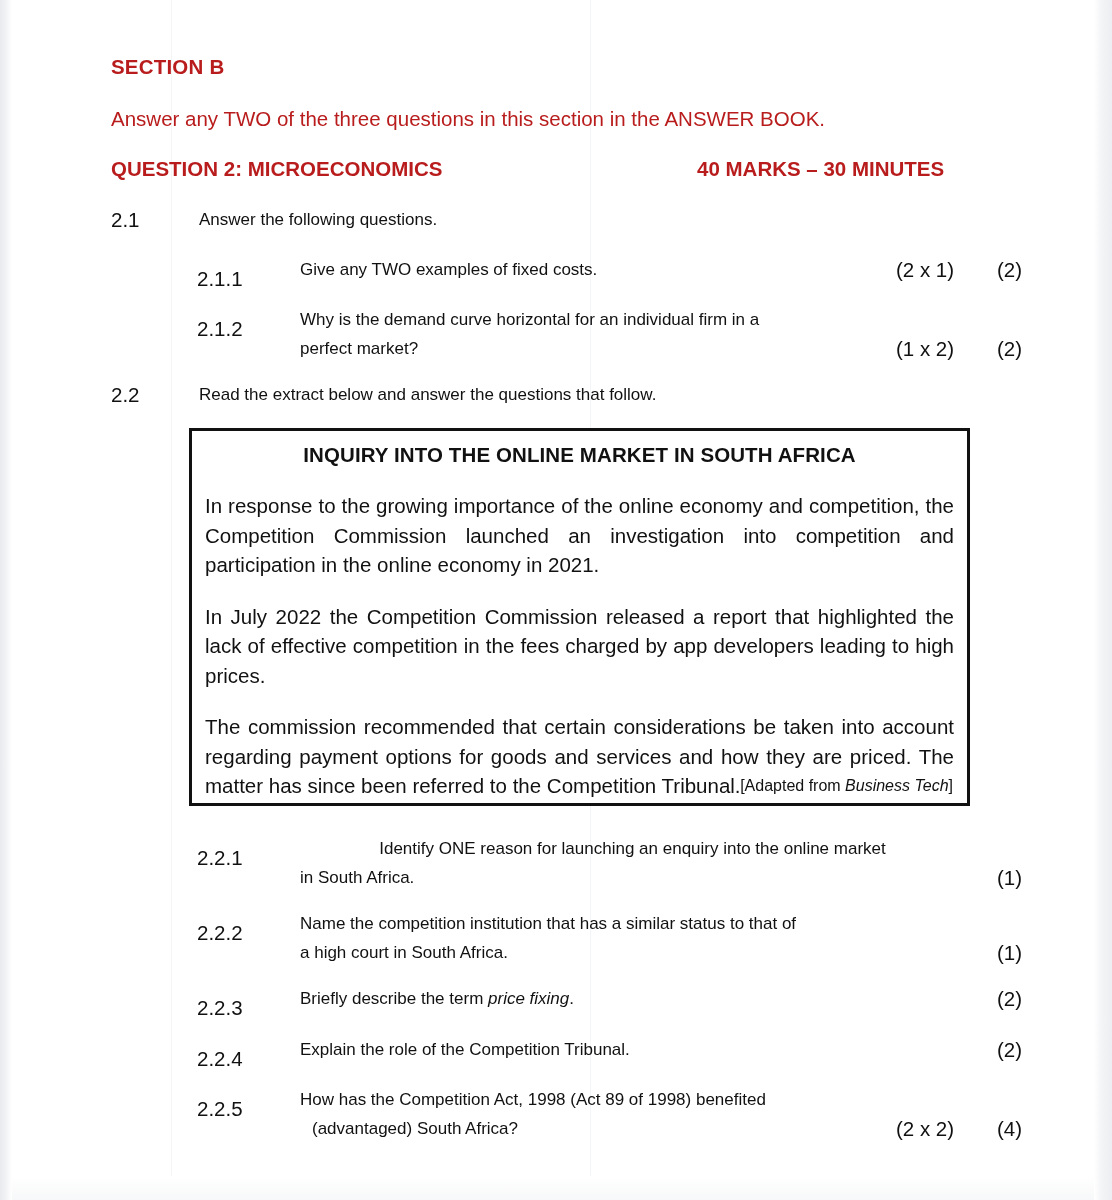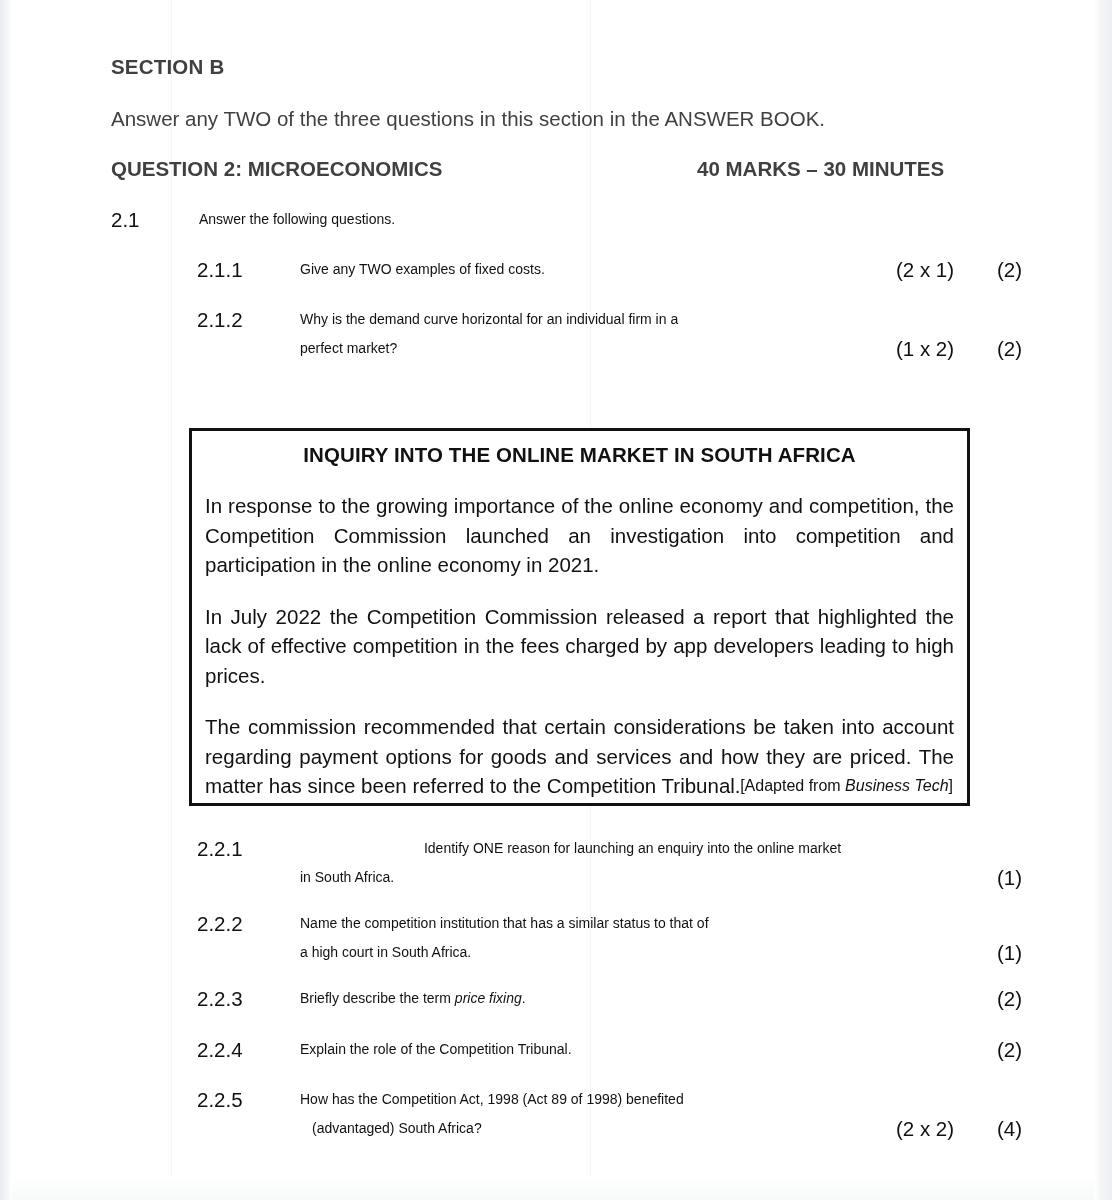--- a/index.html
+++ b/index.html
@@ -50,21 +50,21 @@
     left: 12px; top: 0;
     width: 1082px; height: 1200px;
     background: transparent;
   }
 
   
   .blk {
     position: absolute;
     font-size: 20.5px;
     line-height: 29px;
-    color: #404040;
+    color: #b91c1c;
   }
   .bold { font-weight: bold; }
 
   .section-heading {
     left: 99px;
     top: 52px;
     letter-spacing: 0.2px;
   }
   .instruction {
     left: 99px;
@@ -87,21 +87,21 @@
     position: absolute;
     display: flex;
     align-items: flex-start;
   }
   .num {
     flex: 0 0 auto;
     font-size: 20.5px;
     line-height: 29px;
   }
   .txt {
-    font-size: 14px;
+    font-size: 17px;
     line-height: 29px;
   }
   .justify { text-align: justify; text-justify: inter-word; }
 
   .mark-calc {
     position: absolute;
     font-size: 20.5px;
     line-height: 29px;
     text-align: center;
     white-space: nowrap;
@@ -109,21 +109,21 @@
   .mark-val {
     position: absolute;
     font-size: 20.5px;
     line-height: 29px;
     white-space: nowrap;
   }
 
   
   .lvl1 .num { width: 88px; margin-left: 0; }
   
-  .lvl2 .num { width: 103px; }
+  .lvl2 .num { width: 103px; margin-top: 9px; }
 
   
   .extract-box {
     position: absolute;
     left: 177px;
     top: 428px;
     width: 781px;
     height: 378px;
     border: 3px solid #111111;
     box-sizing: border-box;
@@ -191,20 +191,24 @@
   <div class="row lvl2" style="left:185px; top:305px; width:760px;">
     <span class="num">2.1.2</span>
     <span class="txt" style="width:655px; display:block;">
       <span class="justify" style="display:block; width:655px;">Why is the demand curve horizontal for an individual firm in a</span>
       <span style="display:block;">perfect market?</span>
     </span>
   </div>
   <div class="mark-calc" style="left:884px; top:334px;">(1 x 2)</div>
   <div class="mark-val" style="left:985px; top:334px;">(2)</div>
 
+  <div class="row lvl1" style="left:99px; top:380px; width:860px;">
+    <span class="num">2.2</span>
+    <span class="txt">Read the extract below and answer the questions that follow.</span>
+  </div>
 
   <div class="extract-box">
     <div class="extract-title">INQUIRY INTO THE ONLINE MARKET IN SOUTH AFRICA</div>
     <div class="extract-p">In response to the growing importance of the online economy and competition, the Competition Commission launched an investigation into competition and participation in the online economy in 2021.</div>
     <div class="extract-p">In July 2022 the Competition Commission released a report that highlighted the lack of effective competition in the fees charged by app developers leading to high prices.</div>
     <div class="extract-p">The commission recommended that certain considerations be taken into account regarding payment options for goods and services and how they are priced. The matter has since been referred to the Competition Tribunal.</div>
     <div class="extract-src"><span>[Adapted from </span><i>Business Tech</i><span>]</span></div>
   </div>
 
   <div class="row lvl2" style="left:185px; top:834px; width:800px;">

